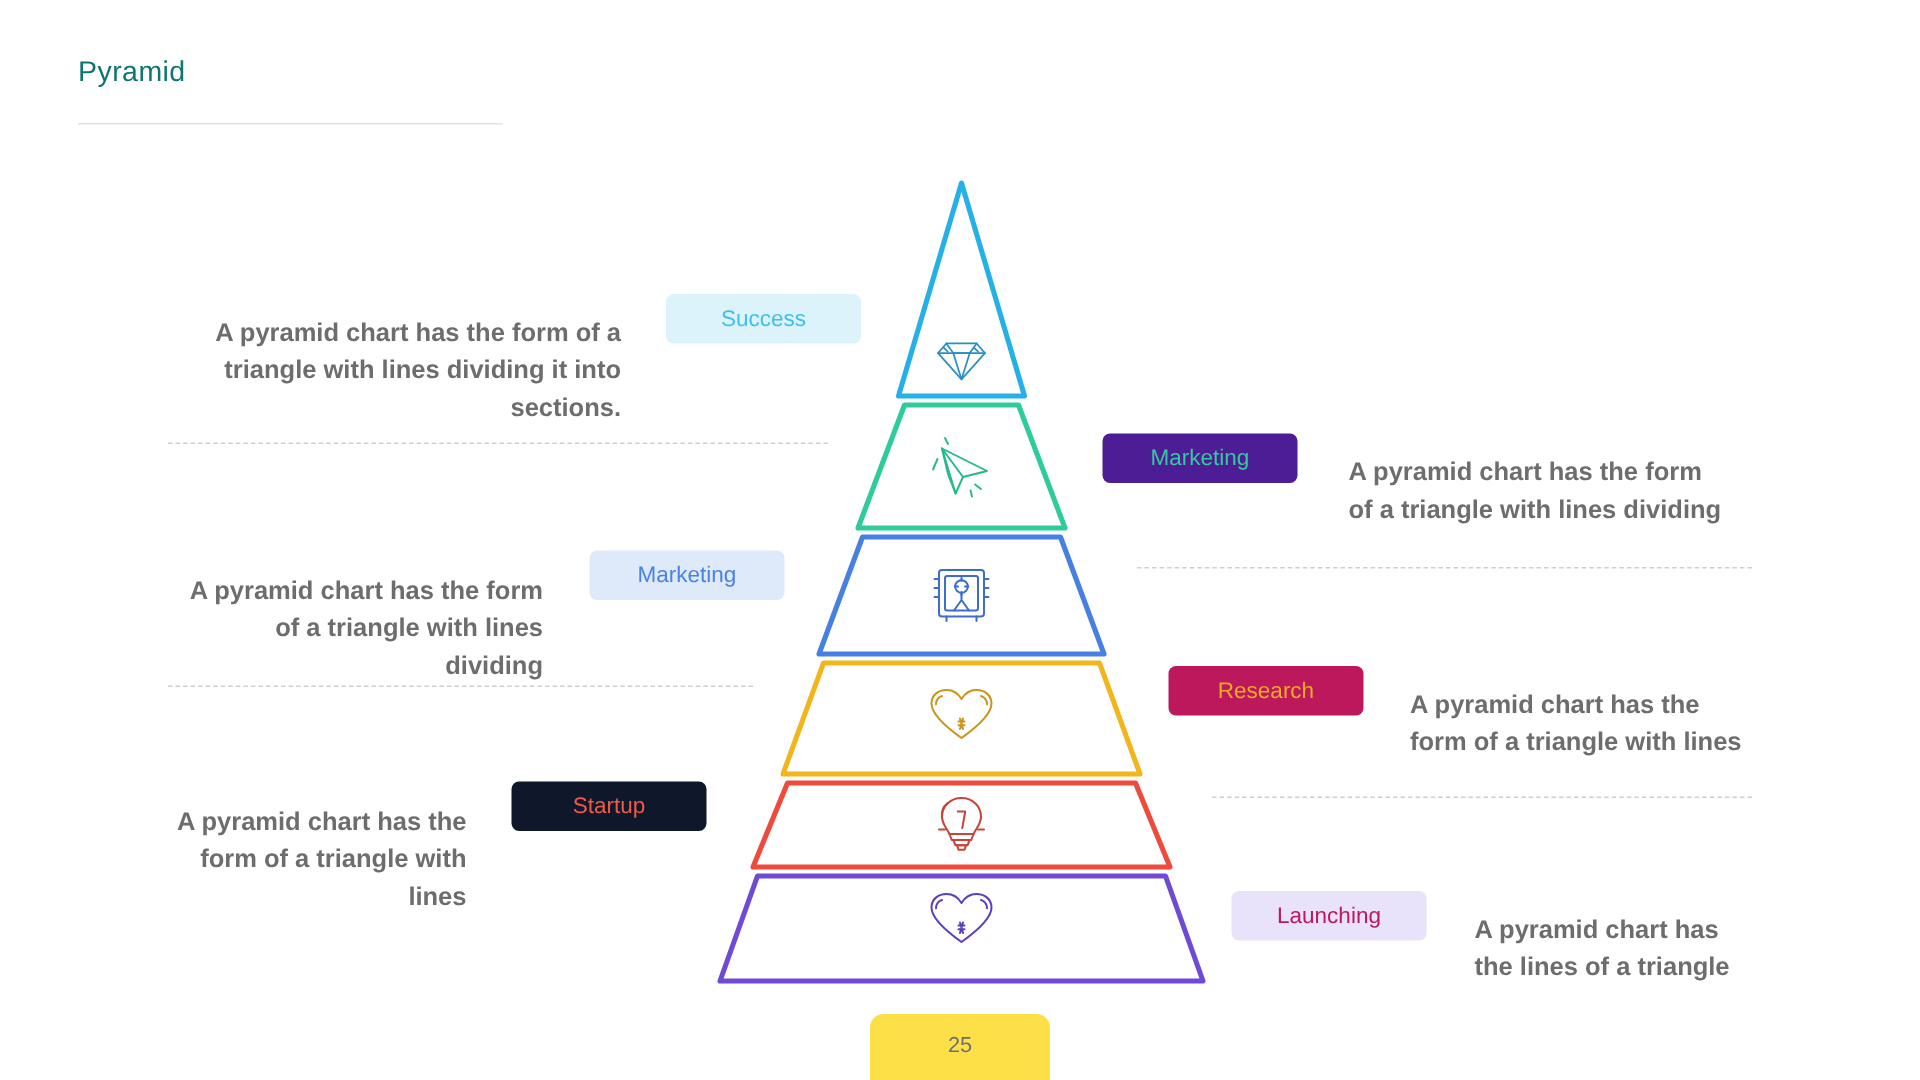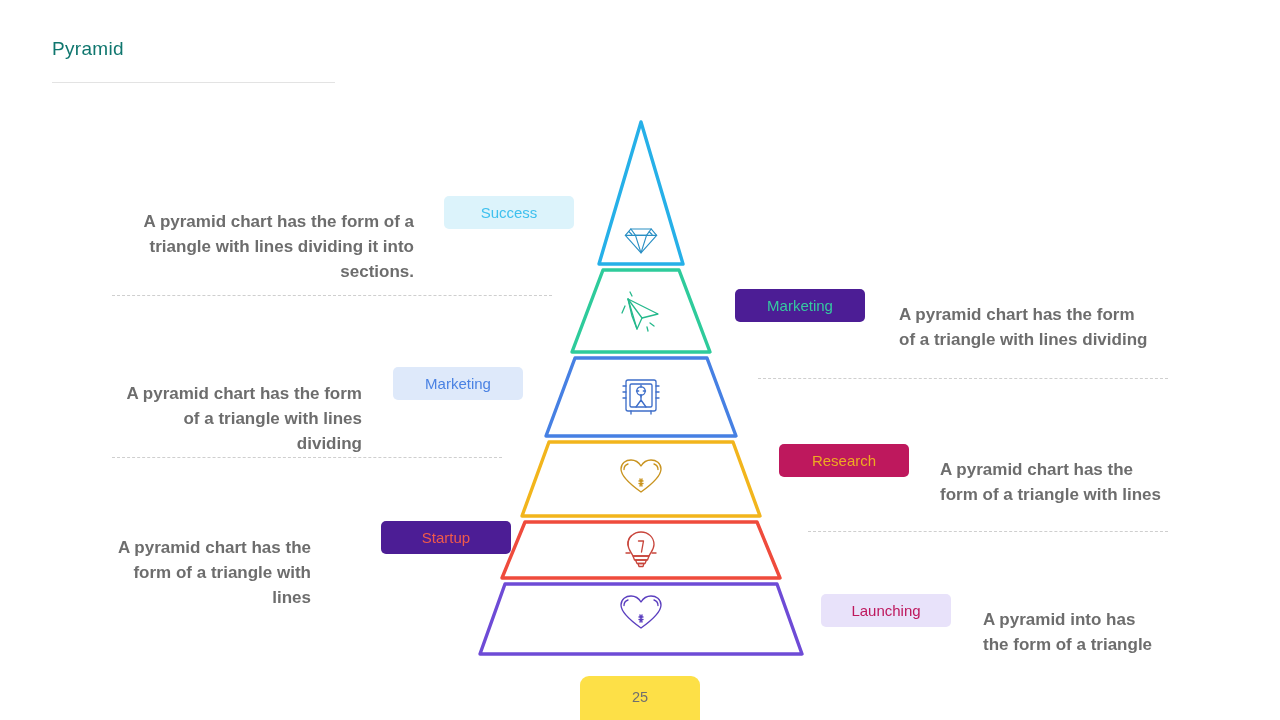--- a/index.html
+++ b/index.html
@@ -186,18 +186,18 @@
 <div class="badge" style="left:735px; top:289px; width:130px; background:#4c1d95; color:#35c9a0;">Marketing</div>
 <div class="desc left-align" style="left:899px; top:280px; width:250px;">A pyramid chart has the form of a triangle with lines dividing</div>
 
 <div class="desc right-align" style="left:118px; top:359px; width:244px;">A pyramid chart has the form of a triangle with lines dividing</div>
 <div class="badge" style="left:393px; top:367px; width:130px; background:#dee9fa; color:#4a82e3;">Marketing</div>
 
 <div class="badge" style="left:779px; top:444px; width:130px; background:#be185d; color:#eeab21;">Research</div>
 <div class="desc left-align" style="left:940px; top:435px; width:222px;">A pyramid chart has the form of a triangle with lines</div>
 
 <div class="desc right-align" style="left:106px; top:513px; width:205px;">A pyramid chart has the form of a triangle with lines</div>
-<div class="badge" style="left:341px; top:521px; width:130px; background:#4c1d95; color:#f05a4a;margin-left:40px;">Startup</div>
+<div class="badge" style="left:341px; top:521px; width:130px; background:#0f172a; color:#f05a4a;">Startup</div>
 
 <div class="badge" style="left:821px; top:594px; width:130px; background:#e8e2fa; color:#be185d;">Launching</div>
-<div class="desc left-align" style="left:983px; top:585px; width:180px;">A pyramid into has the form of a triangle</div>
+<div class="desc left-align" style="left:983px; top:585px; width:180px;">A pyramid chart has the lines of a triangle</div>
 
 <div id="page-tab">25</div>
 
 </body></html>

